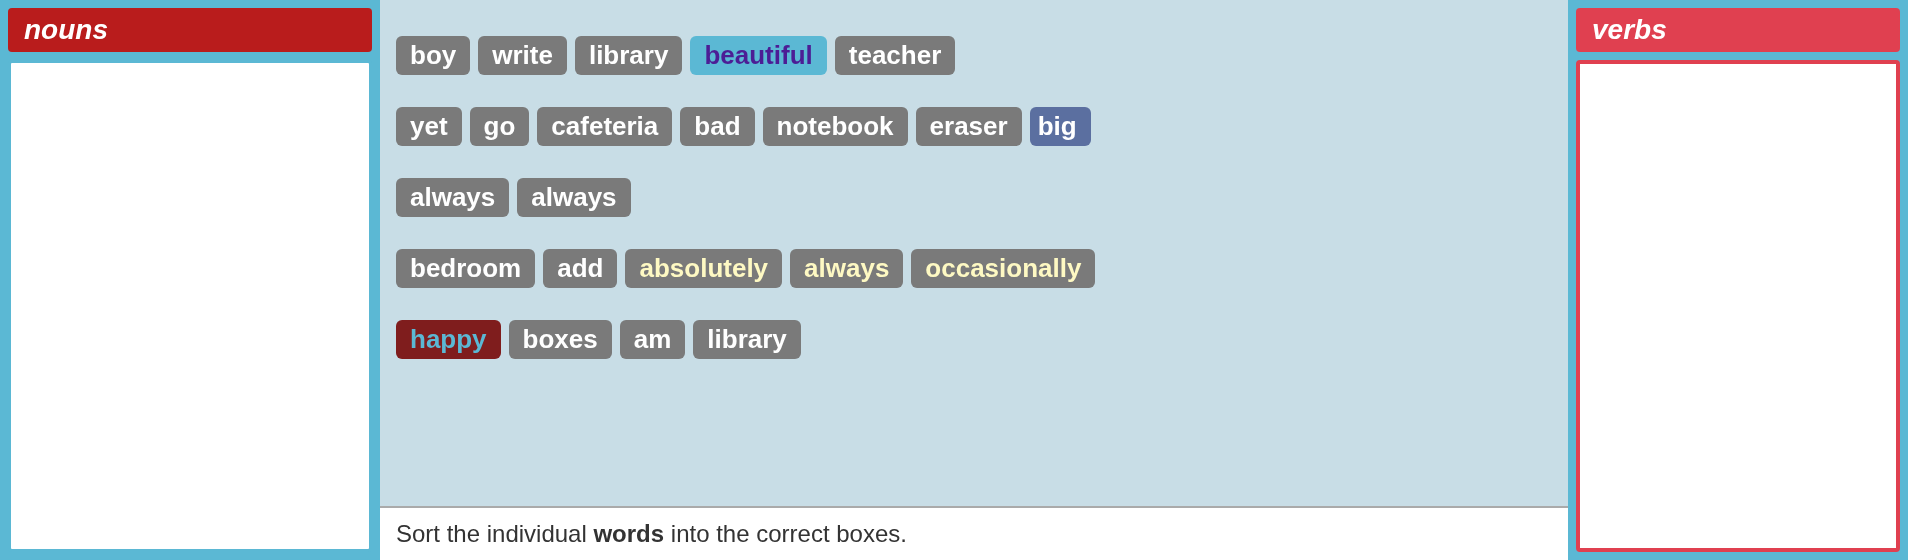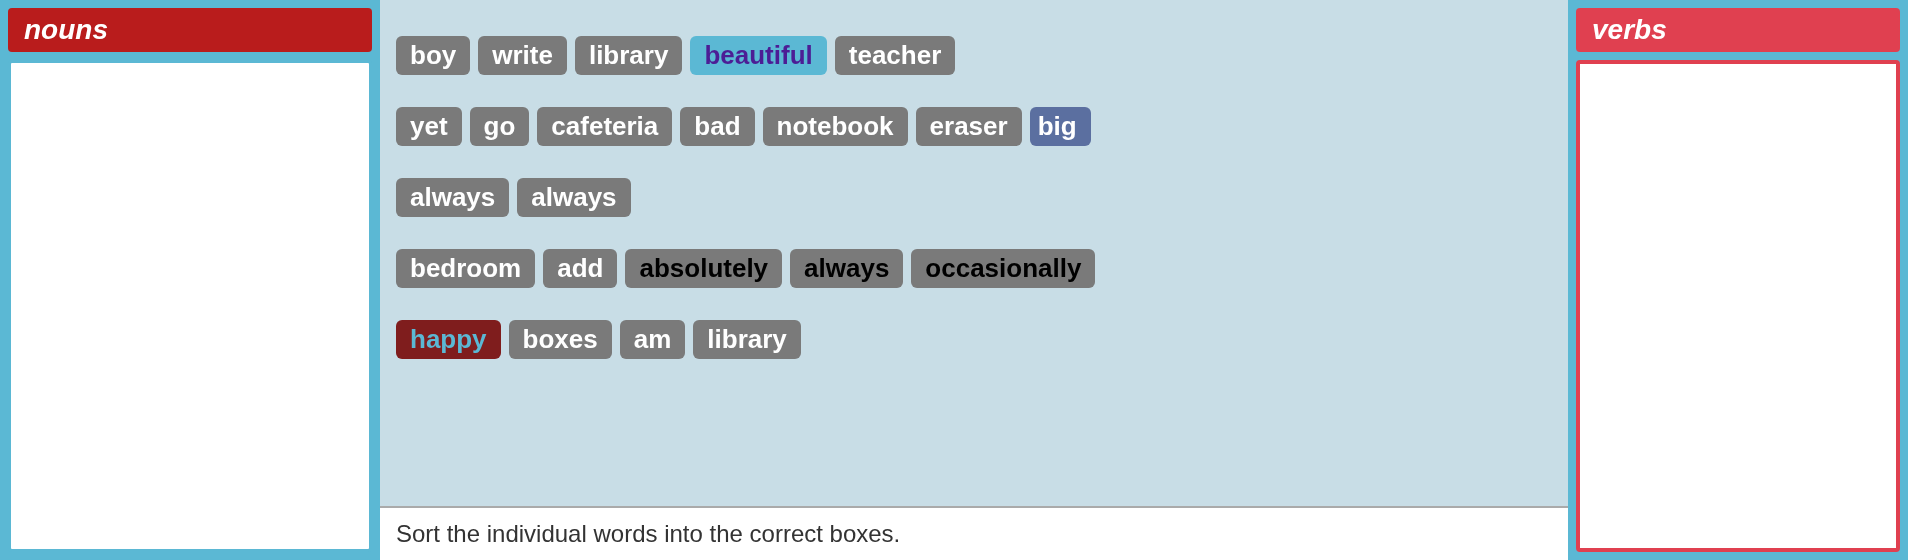--- a/index.html
+++ b/index.html
@@ -80,21 +80,21 @@
       white-space: nowrap;
       margin-top: 24px;
     }
 
     .word-chip.blue-text {
       color: #5bb8d4;
       background-color: #7f1d1d;
     }
 
     .word-chip.orange-text {
-      color: #000000;
+      color: #fef9c3;
       background-color: #7a7a7a;
     }
 
     .word-chip.highlighted-blue {
       background-color: #5bb8d4;
       color: #4c1d95;
     }
 
     .word-chip.highlighted-big {
       background-color: #5b6fa0;
@@ -105,21 +105,21 @@
     .instruction-bar {
       background-color: white;
       border-top: 2px solid #aaa;
       padding: 12px 16px;
       font-size: 24px;
       color: #333;
       margin: 0 -16px;
     }
 
     .instruction-bar strong {
-      font-weight: 400;
+      font-weight: 700;
       text-align: center;
     }
 
     .verbs-panel {
       background-color: #5bb8d4;
       width: 340px;
       min-width: 340px;
       display: flex;
       flex-direction: column;
       padding: 8px;

